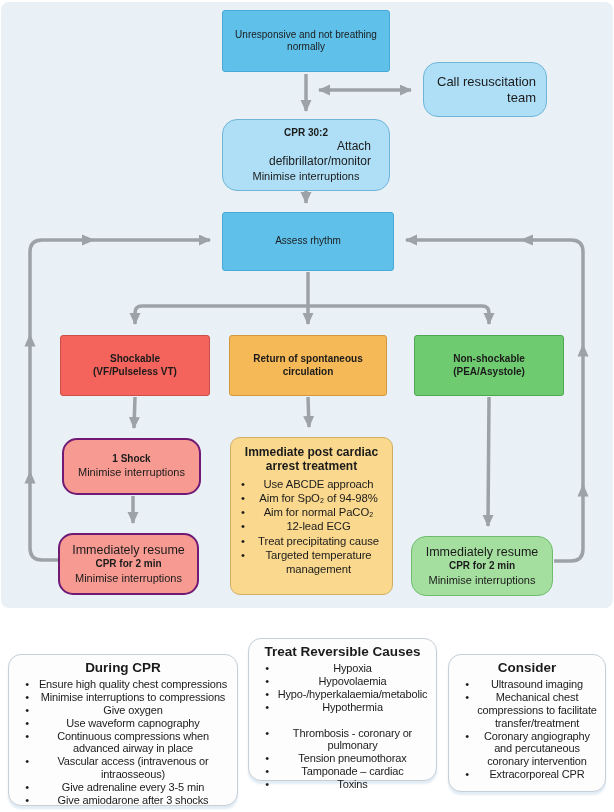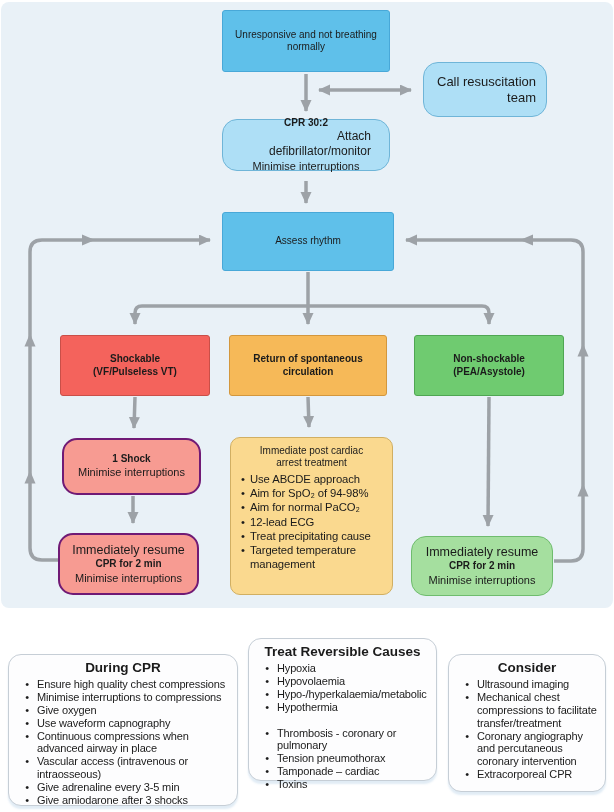--- a/index.html
+++ b/index.html
@@ -28,37 +28,37 @@
   .t135{font-size:10px;}
   .t13{font-size:13px;}
   .t12{font-size:12px;}
   .t125{font-size:12.5px;}
   .bold{font-weight:bold;}
   .note{font-size:11px;margin-top:1px;}
 
   
   #unresponsive {left:222px;top:10px; width:168px;height:62px;padding:2px 8px;}
   #call-team    {left:423px;top:62px; width:124px;height:55px;padding:2px 10px;}
-  #cpr          {left:222px;top:119px;width:168px;height:52px;padding:2px 18px;}
+  #cpr          {left:222px;top:119px;width:168px;height:72px;padding:2px 18px;}
   #assess       {left:222px;top:212px;width:172px;height:59px;}
   #shockable    {left:60px; top:335px;width:150px;height:61px;}
   #rosc         {left:229px;top:335px;width:158px;height:61px;}
   #nonshockable {left:414px;top:335px;width:150px;height:61px;}
   #one-shock    {left:62px; top:438px;width:139px;height:57px;}
   #resume-left  {left:58px; top:533px;width:141px;height:62px;}
   #post-arrest  {left:230px;top:437px;width:163px;height:158px;justify-content:flex-start;
                  padding:7px 5px 4px 5px;}
   #resume-right {left:411px;top:536px;width:142px;height:60px;}
 
   
-  .tan-title{font-weight:normal;font-size:10px;line-height:1.2;}
+  .tan-title{font-weight:bold;font-size:12px;line-height:1.2;}
   .tan-list{margin-top:3px;width:100%;text-align:left;}
   .b-row{display:flex;font-size:11.3px;letter-spacing:-0.1px;line-height:1.26;}
   .b-row::before{content:"•";flex:0 0 14px;text-align:center;}
-  .b-row .b-txt{flex:1;}
+  .b-row .b-txt{flex:1;text-align:center;}
 
   
   .info{position:absolute;background:#FDFDFE;border:1px solid #C6CED6;border-radius:13px;
     box-sizing:border-box;padding:5px 8px 4px 8px;
     box-shadow:0 3px 2px rgba(170,200,225,0.35);}
   #info-1{left:8px;  top:654px;width:230px;height:152px;}
   #info-2{left:248px;top:638px;width:189px;height:143px;}
   #info-3{left:448px;top:654px;width:158px;height:138px;}
   .info-title{font-weight:bold;font-size:13.5px;text-align:center;line-height:1.2;
     margin-bottom:2px;}

